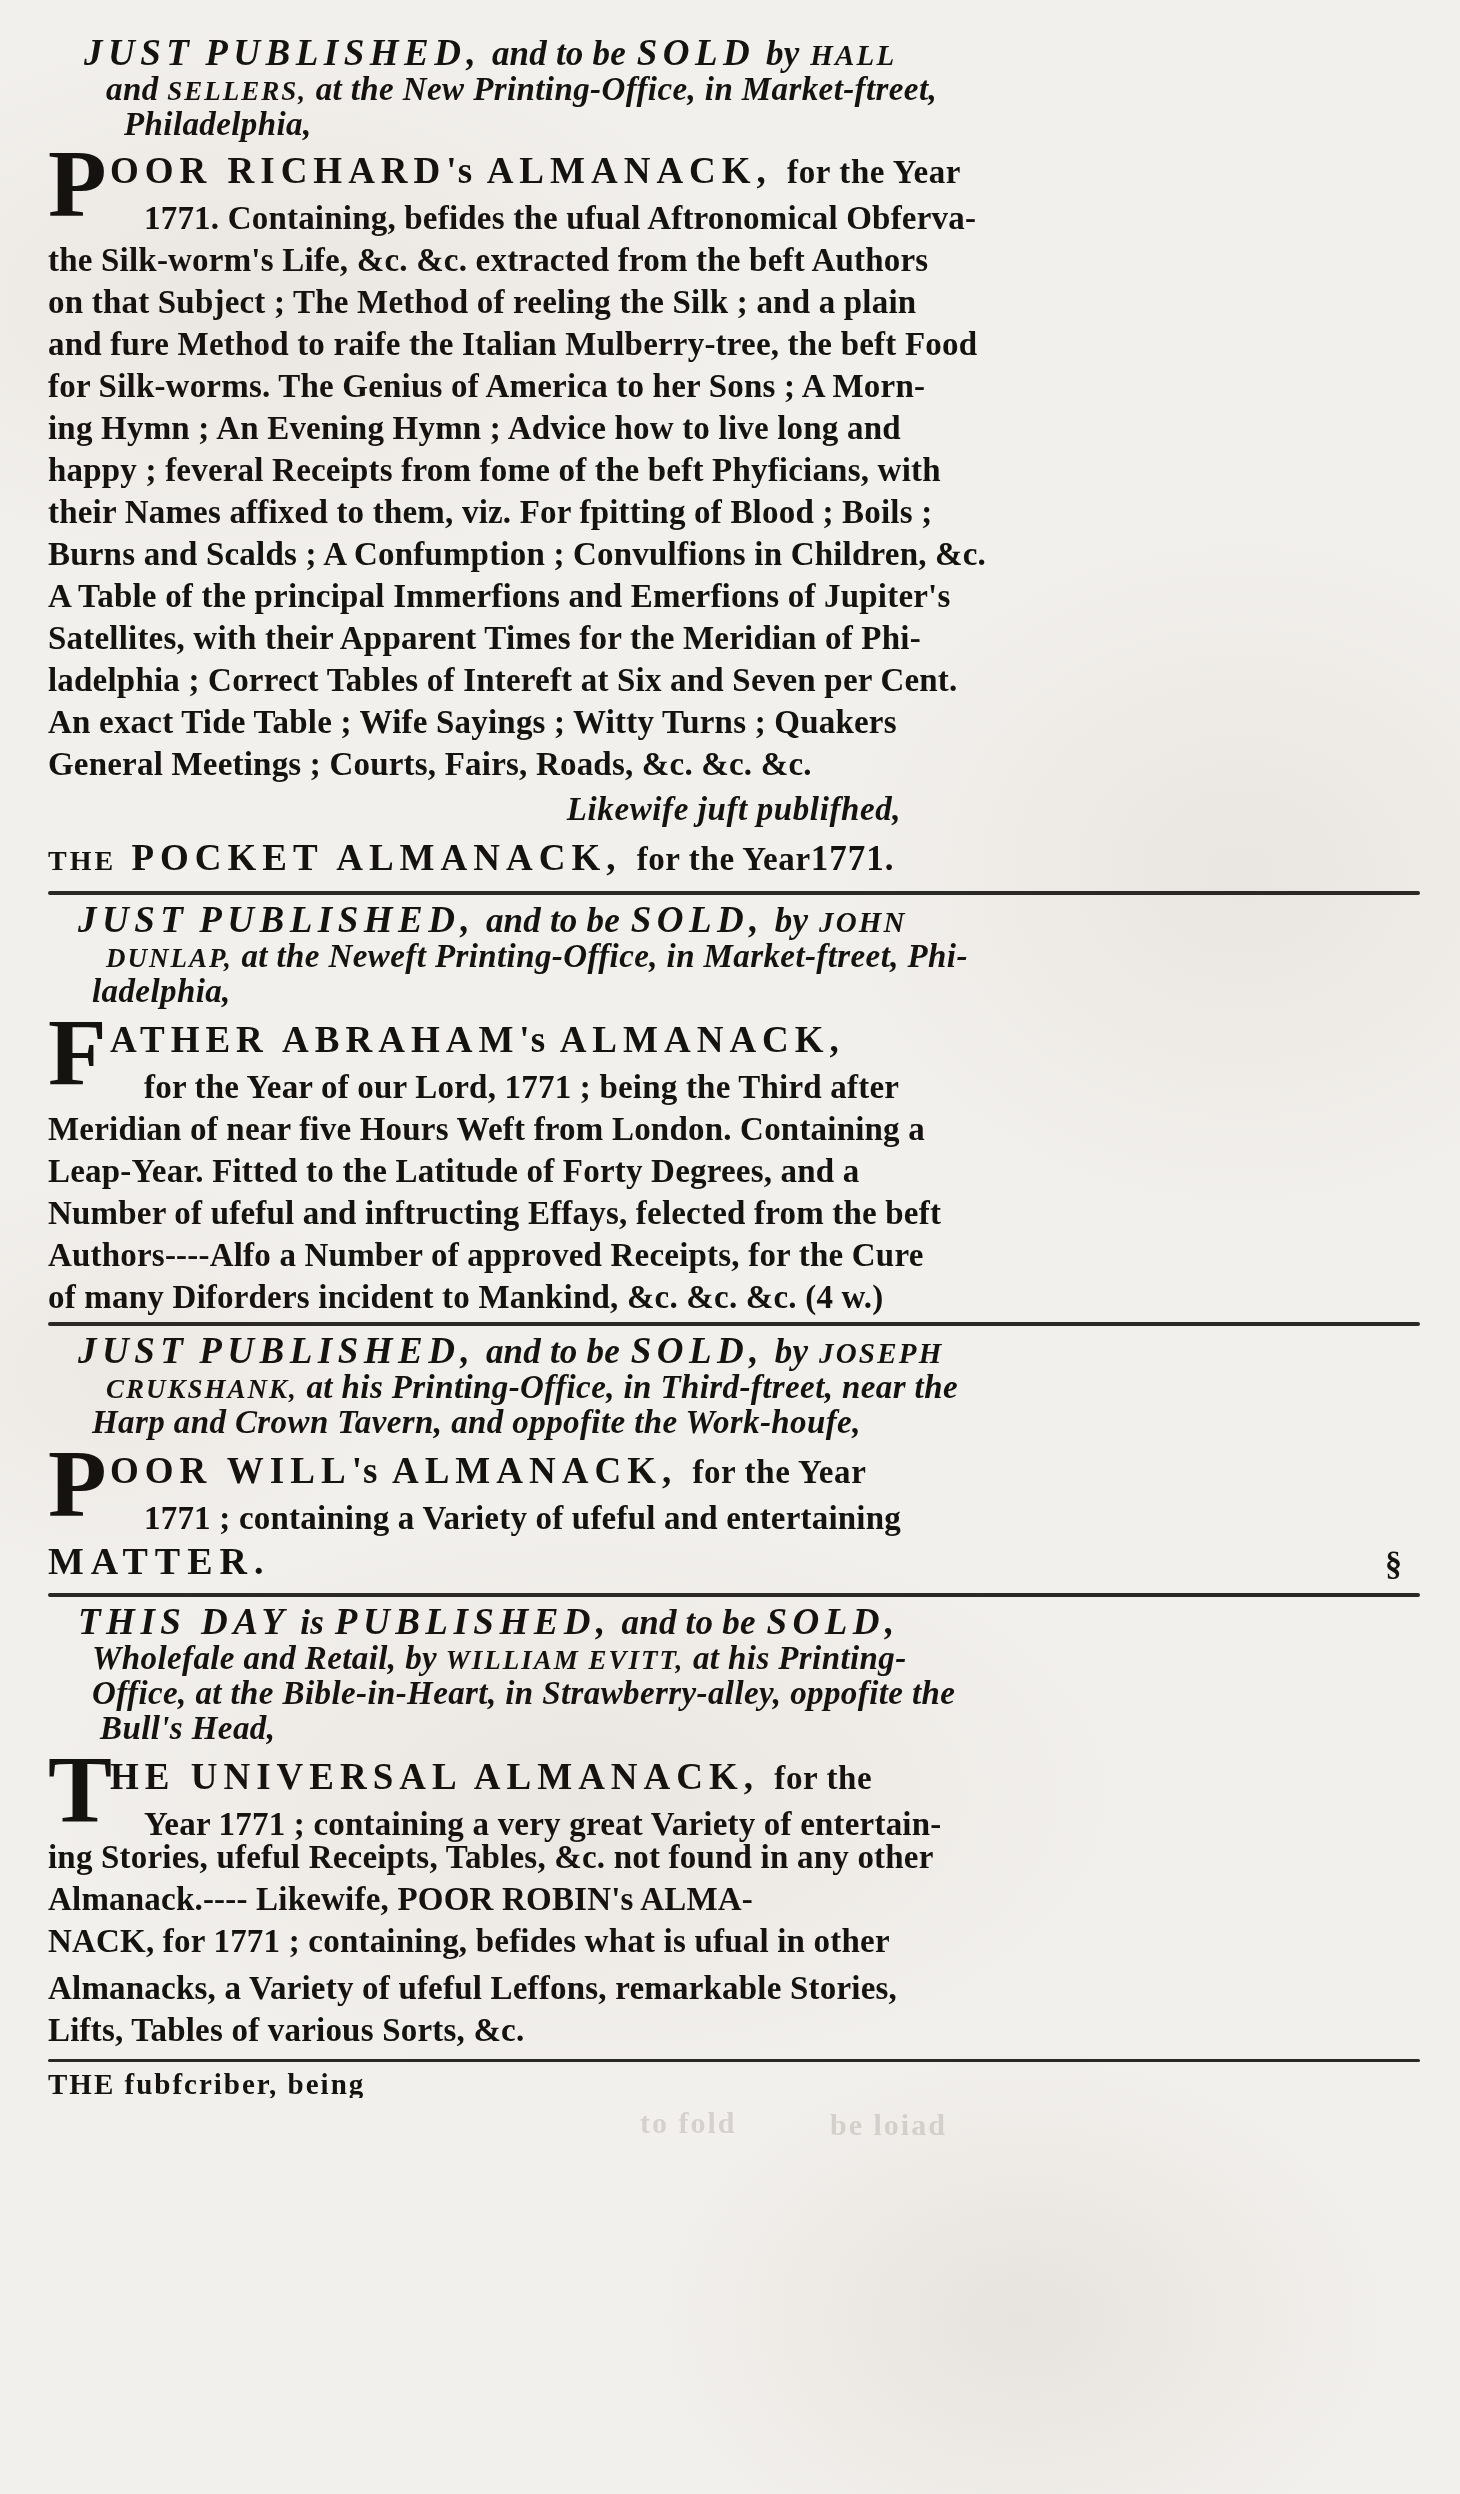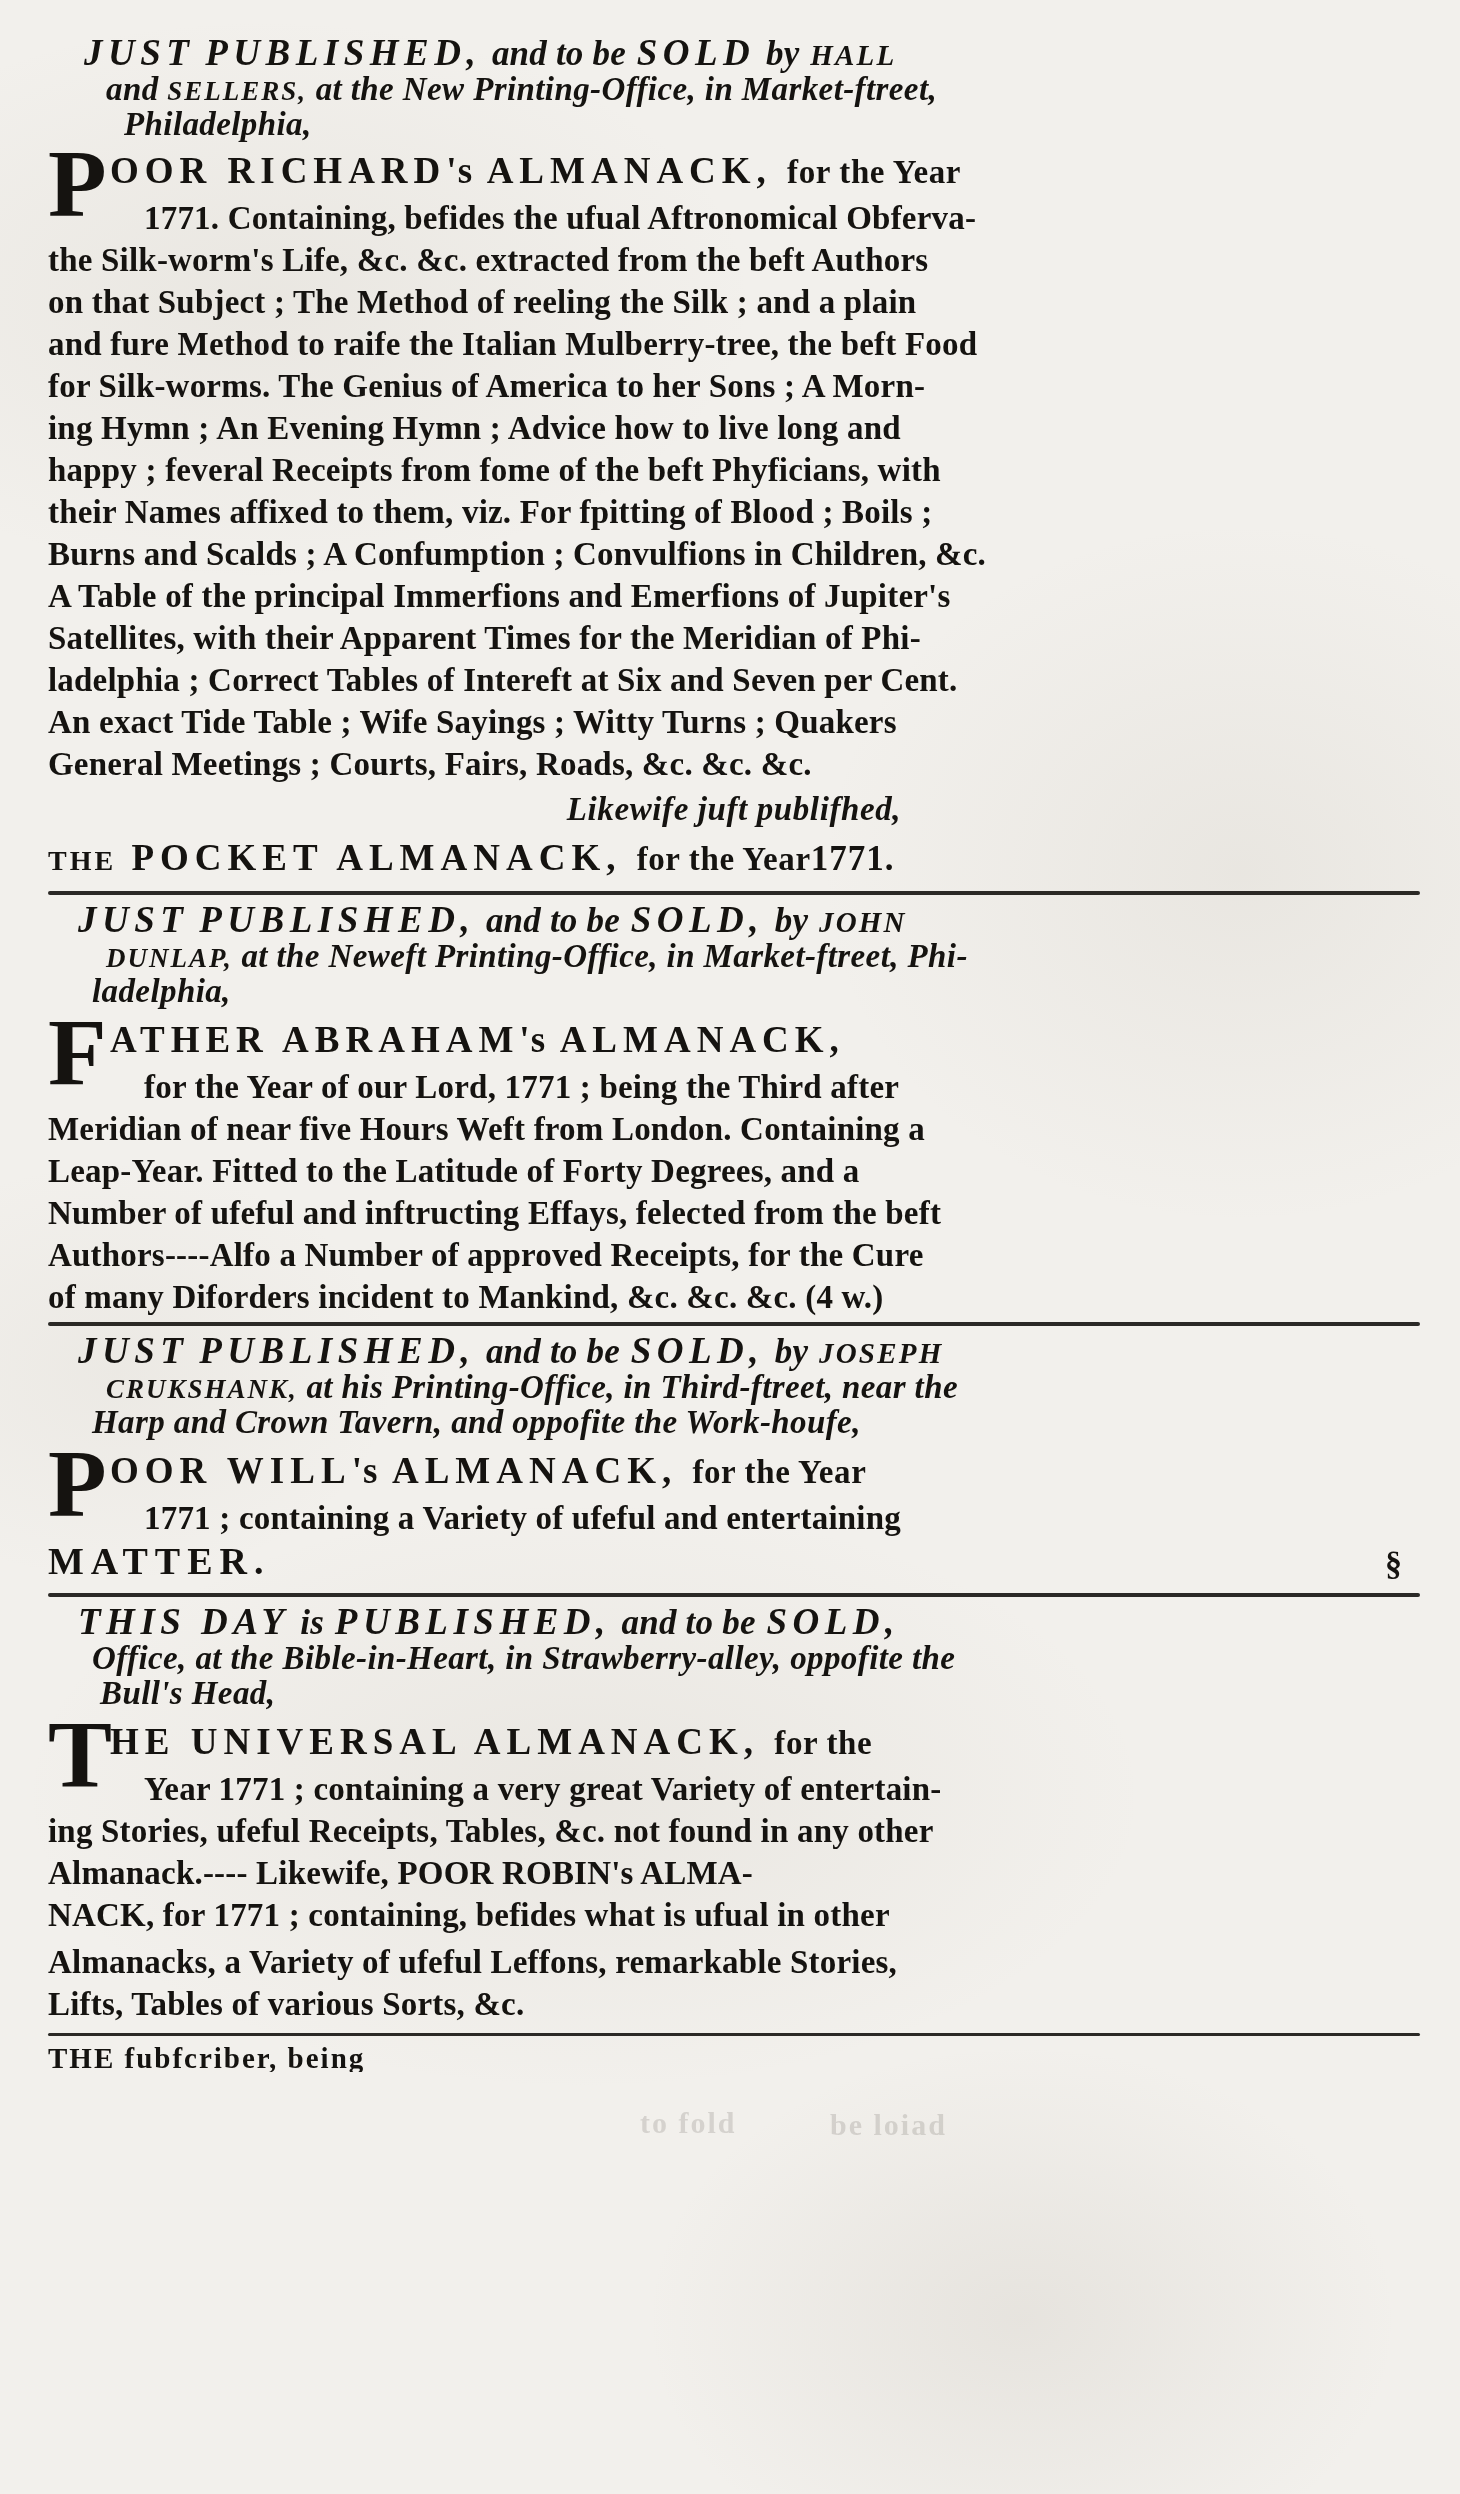--- a/index.html
+++ b/index.html
@@ -301,39 +301,44 @@
     <div>
 
       <div class="ln hdr-italic blur-soft" style="padding-left:30px;">
         <span class="sp">THIS DAY</span>
         <span class="norm">is</span>
         <span class="sp">PUBLISHED,</span>
         <span class="norm">and to be</span>
         <span class="sp">SOLD,</span>
       </div>
 
+      <div class="ln hdr-sub blur-soft" style="padding-left:44px;">
+        <span>Wholefale and Retail, by</span>
+        <span class="smallcap">WILLIAM EVITT,</span>
+        <span>at his Printing-</span>
+      </div>
 
       <div class="ln hdr-sub blur-soft" style="padding-left:44px;">
         <span>Office,  at the Bible-in-Heart, in Strawberry-alley,  oppofite the</span>
       </div>
 
       <div class="ln hdr-sub blur-soft" style="padding-left:52px;">
         <span>Bull's Head,</span>
       </div>
 
       <div class="dropblock" style="margin-top:10px;">
         <span class="dropcap blur-soft">T</span>
         <div class="title-line blur-soft">
           <span>HE   UNIVERSAL   ALMANACK,</span>
           <span class="lower">for the</span>
         </div>
         <div class="body-line hang blur-soft" style="margin-top:10px;">Year 1771 ;  containing a very great Variety of entertain-</div>
       </div>
 
-      <div class="body-line full blur-soft" style="margin-top:9px;">ing Stories, ufeful Receipts, Tables, &amp;c. not found in any other</div>
+      <div class="body-line full blur-soft" style="">ing Stories, ufeful Receipts, Tables, &amp;c. not found in any other</div>
       <div class="body-line full blur-soft" style="margin-top:9px;">Almanack.---- Likewife,  POOR  ROBIN's  ALMA-</div>
       <div class="body-line full blur-soft" style="margin-top:9px;">NACK,  for 1771 ;  containing, befides what is ufual in other</div>
       <div class="body-line full blur-soft" style="margin-top:14px;">Almanacks,  a Variety of ufeful Leffons,  remarkable Stories,</div>
       <div class="body-line full blur-soft" style="margin-top:9px;">Lifts,  Tables of various Sorts,  &amp;c.</div>
     </div>
 
     <div class="rule thin" style="margin-top:12px;"></div>
 
     <div style="overflow:hidden; height:30px;">
       <div class="title-line blur-soft" style="padding-left:0; letter-spacing:2px; font-size:29px;">THE fubfcriber, being</div>

